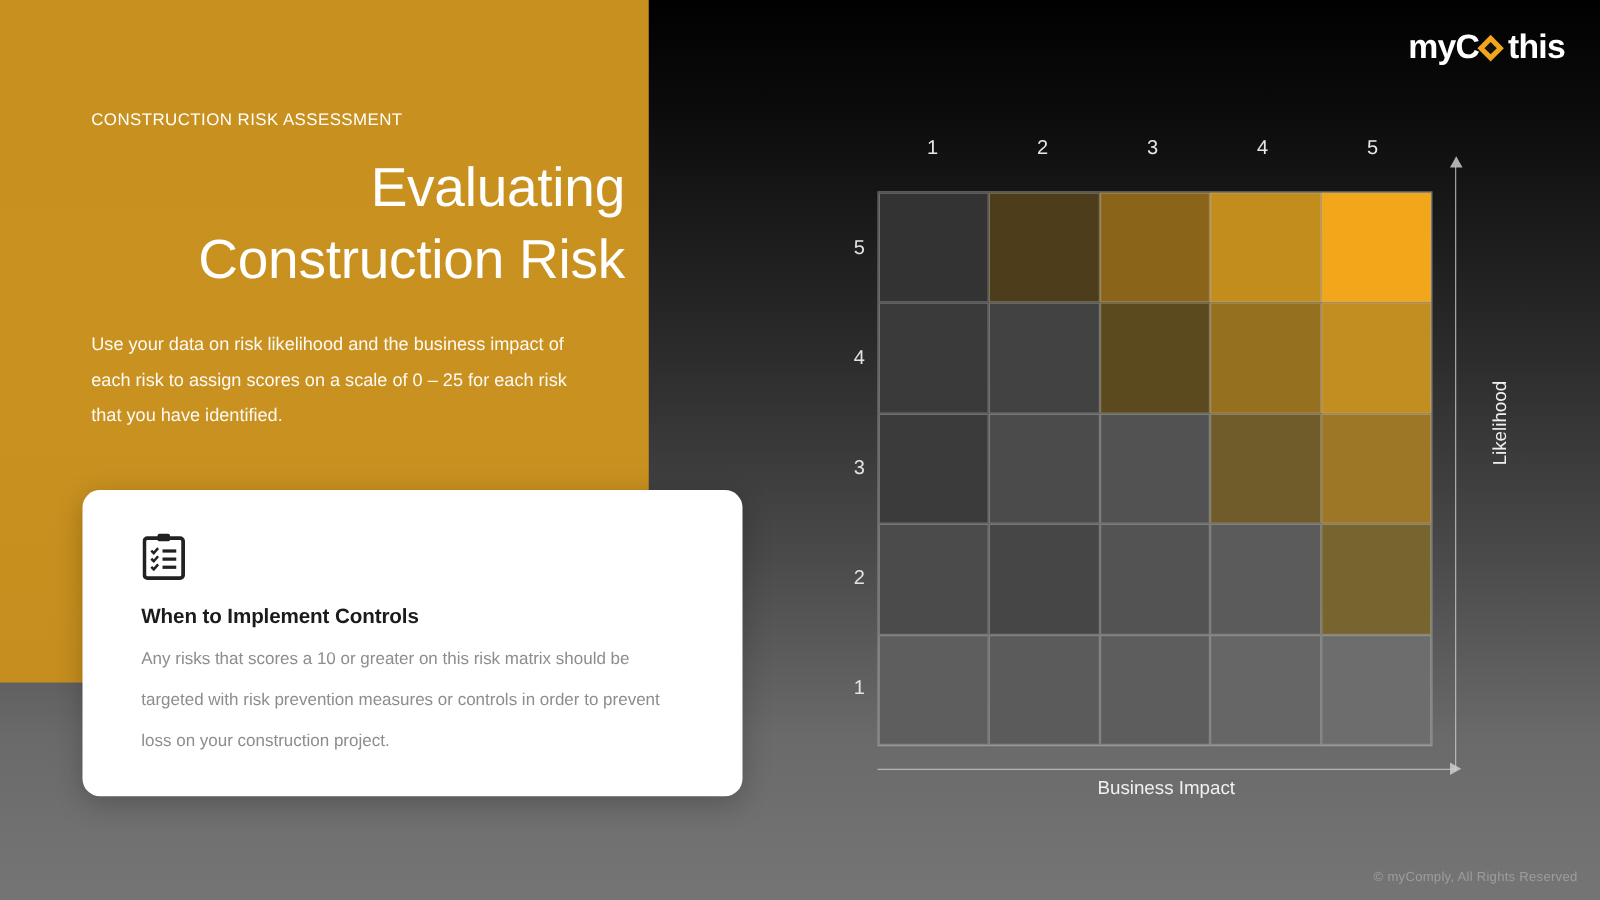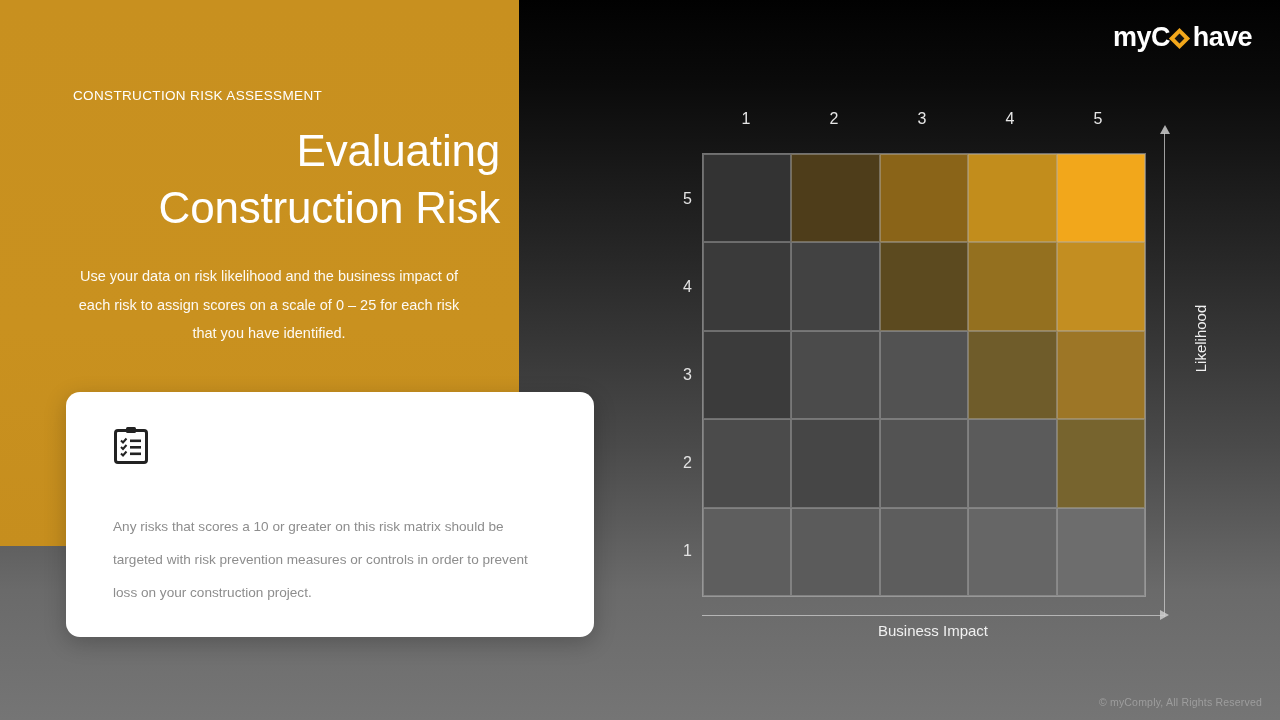--- a/index.html
+++ b/index.html
@@ -35,21 +35,21 @@
     width:430px;
     font-size:44px; line-height:57px;
     color:#ffffff; font-weight:400;
     letter-spacing:-.2px;
     text-align:right;
   }
   #lead {
     position:absolute; left:73px; top:262px;
     width:392px;
     font-size:14.5px; line-height:28.5px;
-    color:#fdfaf4; font-weight:400;text-align:center;
+    color:#fdfaf4; font-weight:400;
   }
 
   
   #card {
     position:absolute; left:66px; top:392px;
     width:528px; height:245px;
     background:#ffffff;
     border-radius:14px;
     box-shadow:0 6px 22px rgba(0,0,0,.22);
     z-index:5;
@@ -210,25 +210,26 @@
       <rect x="1.5" y="4.5" width="31" height="32" rx="2.5" fill="none" stroke="#222" stroke-width="3"></rect>
       <rect x="12" y="1" width="10" height="6" rx="1.5" fill="#222"></rect>
       <path d="M7 14.5 l2 2 l3.5 -4" fill="none" stroke="#222" stroke-width="2"></path>
       <path d="M7 21 l2 2 l3.5 -4" fill="none" stroke="#222" stroke-width="2"></path>
       <path d="M7 27.5 l2 2 l3.5 -4" fill="none" stroke="#222" stroke-width="2"></path>
       <rect x="16" y="13.5" width="11" height="2.6" fill="#222"></rect>
       <rect x="16" y="20" width="11" height="2.6" fill="#222"></rect>
       <rect x="16" y="26.5" width="11" height="2.6" fill="#222"></rect>
     </svg>
   </span>
+  <div id="card-title">When to Implement Controls</div>
   <div id="card-body">Any risks that scores a 10 or greater on this risk matrix should be targeted with risk prevention measures or controls in order to prevent loss on your construction project.</div>
 </div>
 
 <div id="logo">
   <span>my</span>
   <span>C</span>
   <span class="diamond-wrap">
       <span class="diamond"></span>
     </span>
-  <span>have</span>
+  <span>this</span>
 </div>
 
 <div id="footer">© myComply, All Rights Reserved</div>
 
 </body></html>

